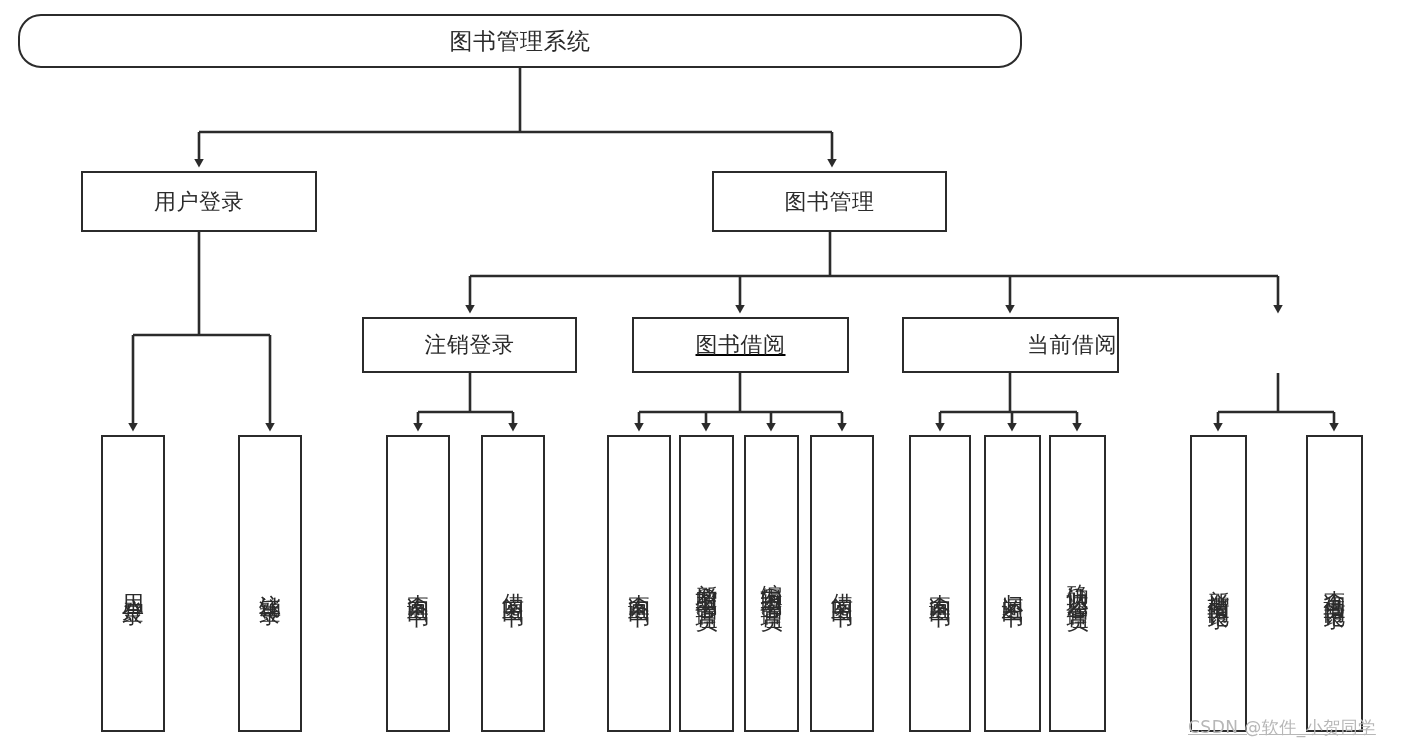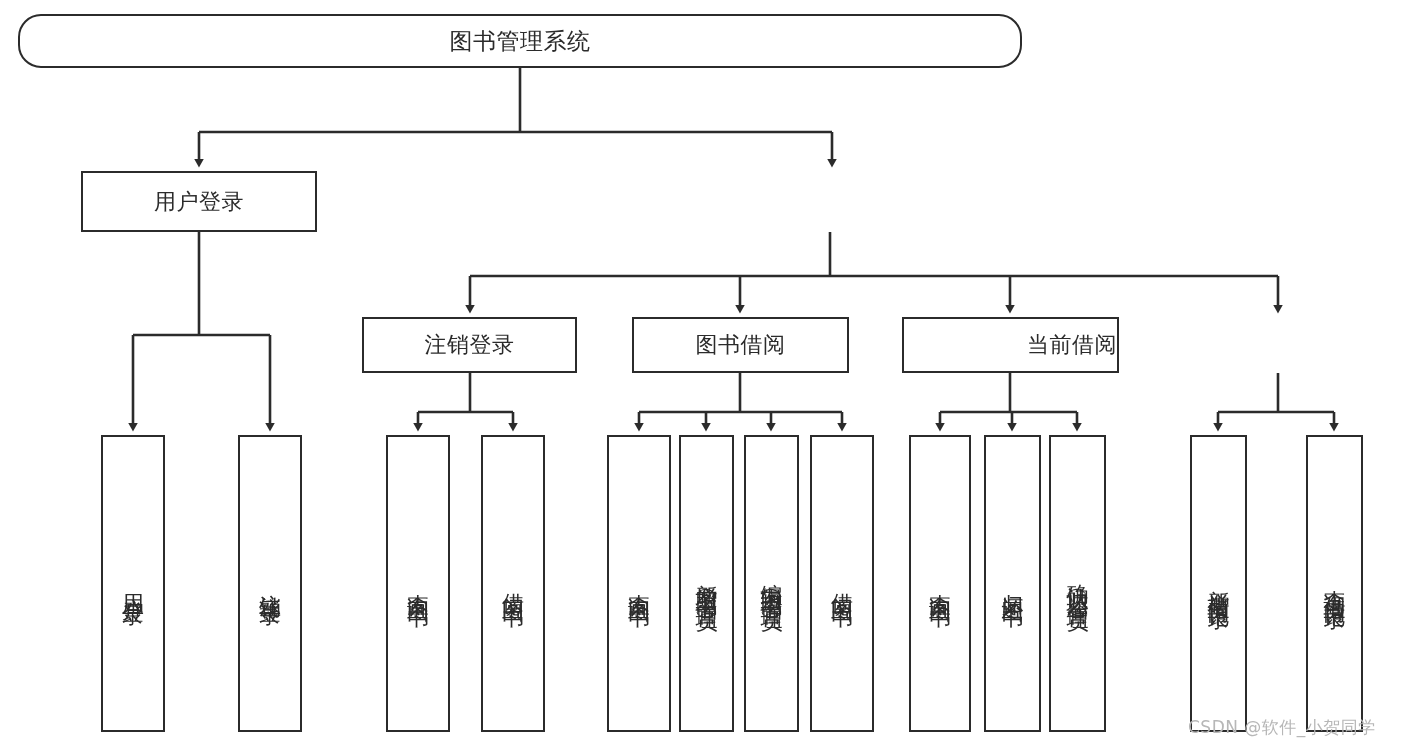--- a/index.html
+++ b/index.html
@@ -136,25 +136,28 @@
     </g>
   </svg>
 
   <div class="node-box node-h node-root" style="left: 18px; top: 14px; width: 1004px; height: 54px; border-radius: 23px;">
     <span class="node-label">图书管理系统</span>
   </div>
 
   <div class="node-box node-h" style="left: 81px; top: 171px; width: 236px; height: 61px;">
     <span class="node-label">用户登录</span>
   </div>
+  <div class="node-box node-h" style="left: 712px; top: 171px; width: 235px; height: 61px;">
+    <span class="node-label">图书管理</span>
+  </div>
 
   <div class="node-box node-h" style="left: 362px; top: 317px; width: 215px; height: 56px;">
     <span class="node-label">注销登录</span>
   </div>
-  <div class="node-box node-h" style="left: 632px; top: 317px; width: 217px; height: 56px;">
+  <div class="node-box node-h" style="left: 632px; top: 317px; width: 217px; height: 56px; text-decoration: underline;">
     <span class="node-label">图书借阅</span>
   </div>
   <div class="node-box node-h" style="left: 902px; top: 317px; width: 217px; height: 56px; justify-content: flex-end;">
     <span class="node-label">当前借阅</span>
   </div>
 
   <div class="node-box node-v" style="left: 101px; top: 435px; width: 64px; height: 297px; padding-top: 138.5px;">
     <span class="node-label">用户登录</span>
   </div>
   <div class="node-box node-v" style="left: 238px; top: 435px; width: 64px; height: 297px; padding-top: 138.5px;">
@@ -187,15 +190,15 @@
   <div class="node-box node-v" style="left: 1049px; top: 435px; width: 57px; height: 297px; padding-top: 128.5px;">
     <span class="node-label">确认归还（管理员）</span>
   </div>
   <div class="node-box node-v" style="left: 1190px; top: 435px; width: 57px; height: 297px; padding-top: 134.5px;">
     <span class="node-label">新增借阅记录</span>
   </div>
   <div class="node-box node-v" style="left: 1306px; top: 435px; width: 57px; height: 297px; padding-top: 134.5px;">
     <span class="node-label">查询借阅记录</span>
   </div>
 
-  <div class="watermark" style="left:1188px; top:716px;">CSDN @软件_小贺同学</div>
+  <div class="watermark" style="left:1188px; top:716px;text-decoration:underline;">CSDN @软件_小贺同学</div>
 
 </div>
 
 </body></html>

